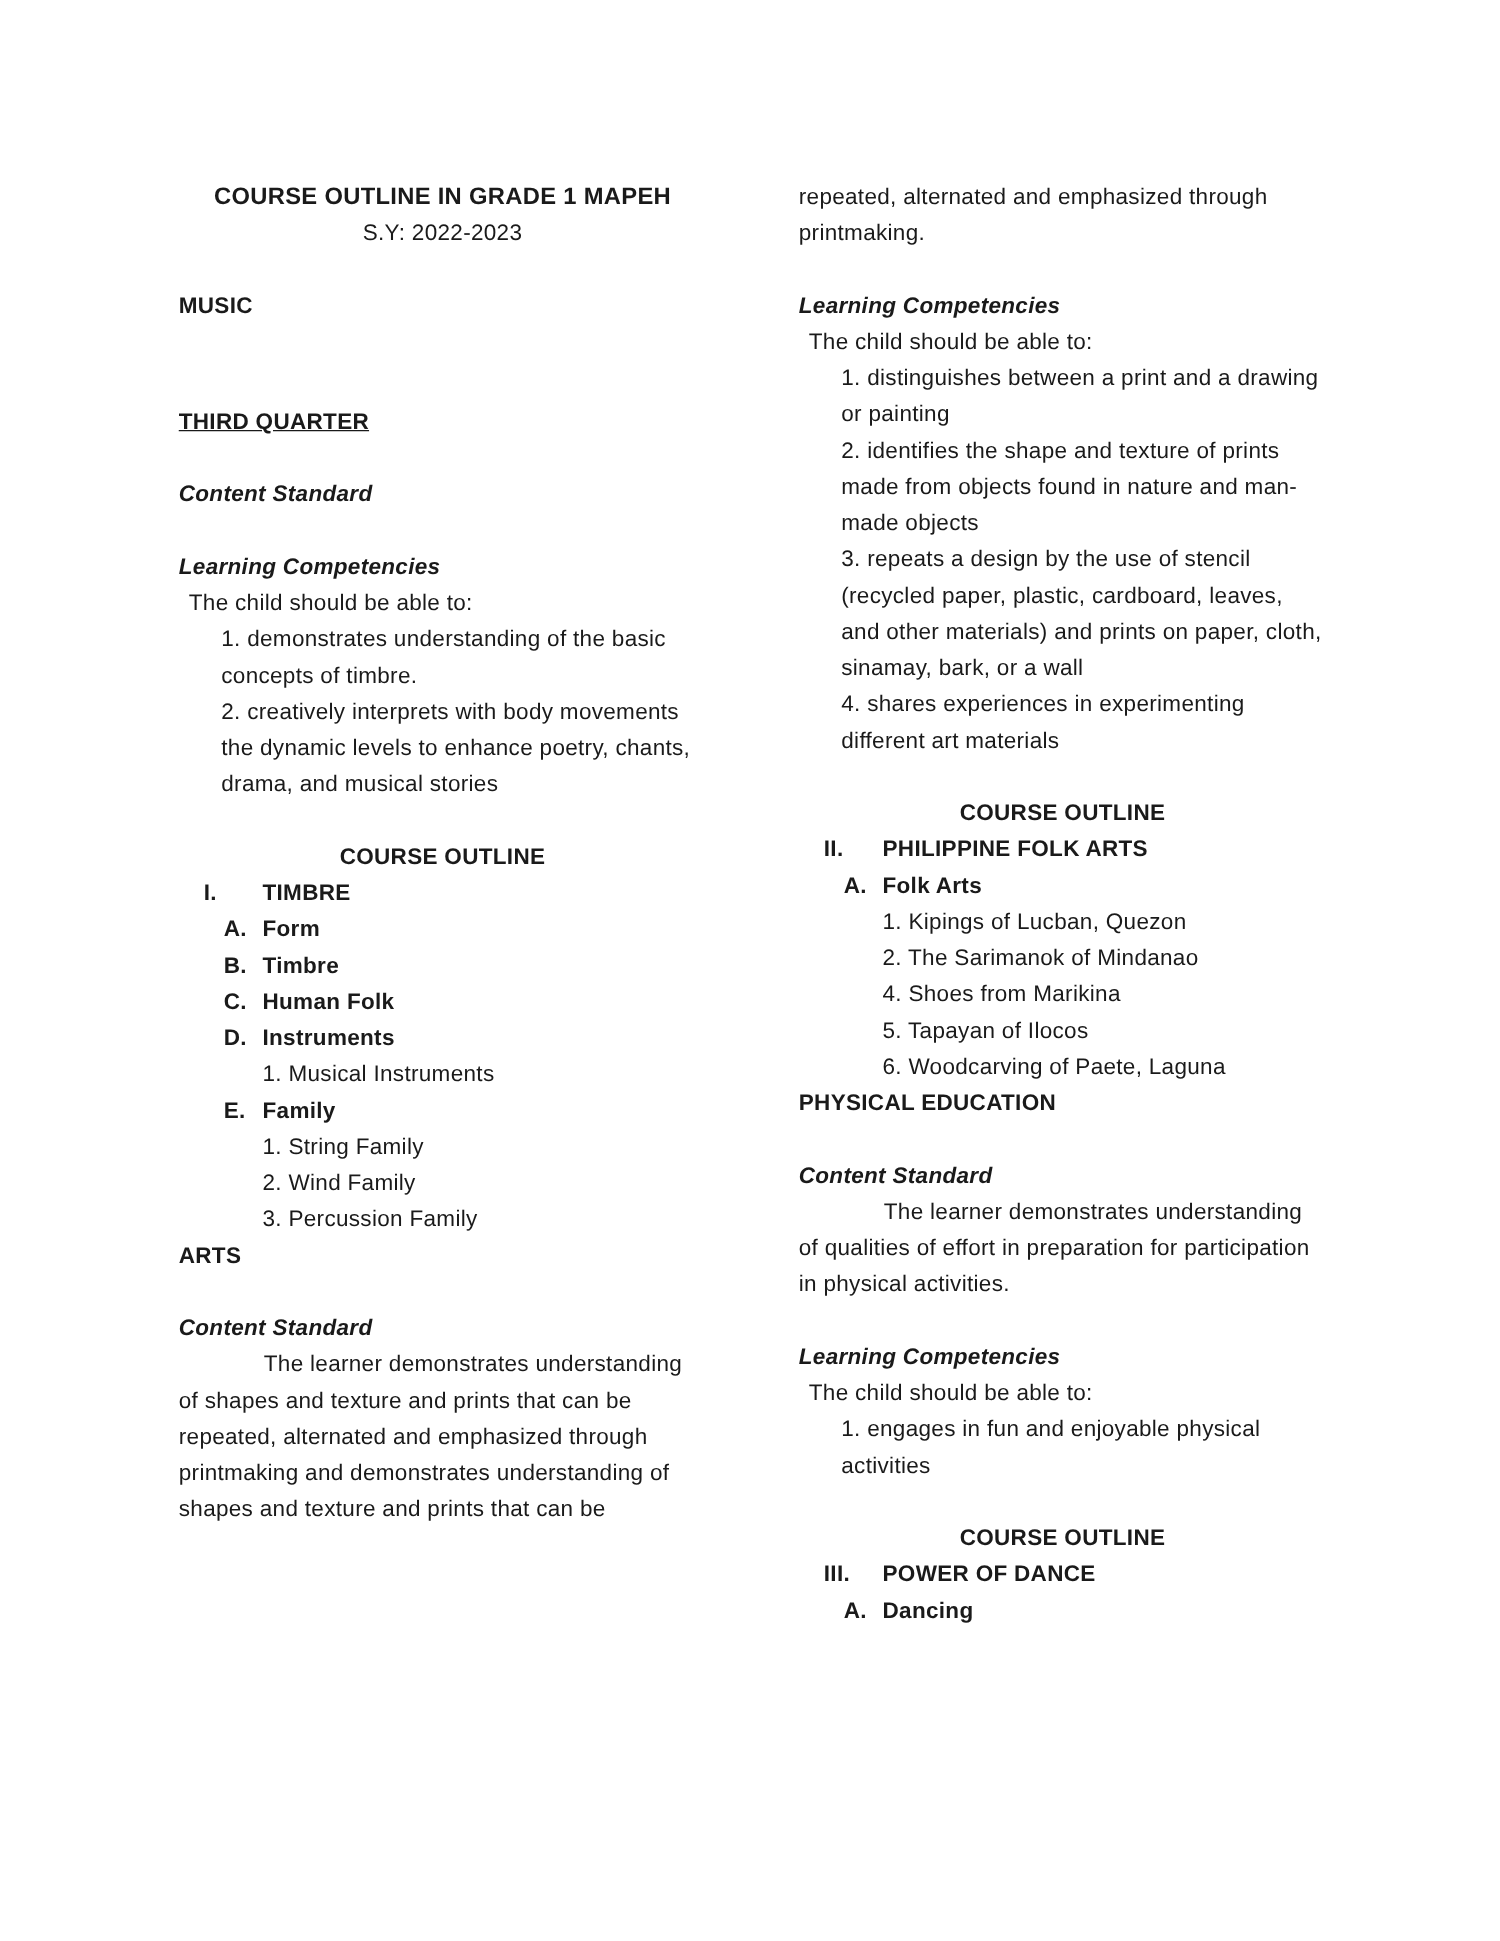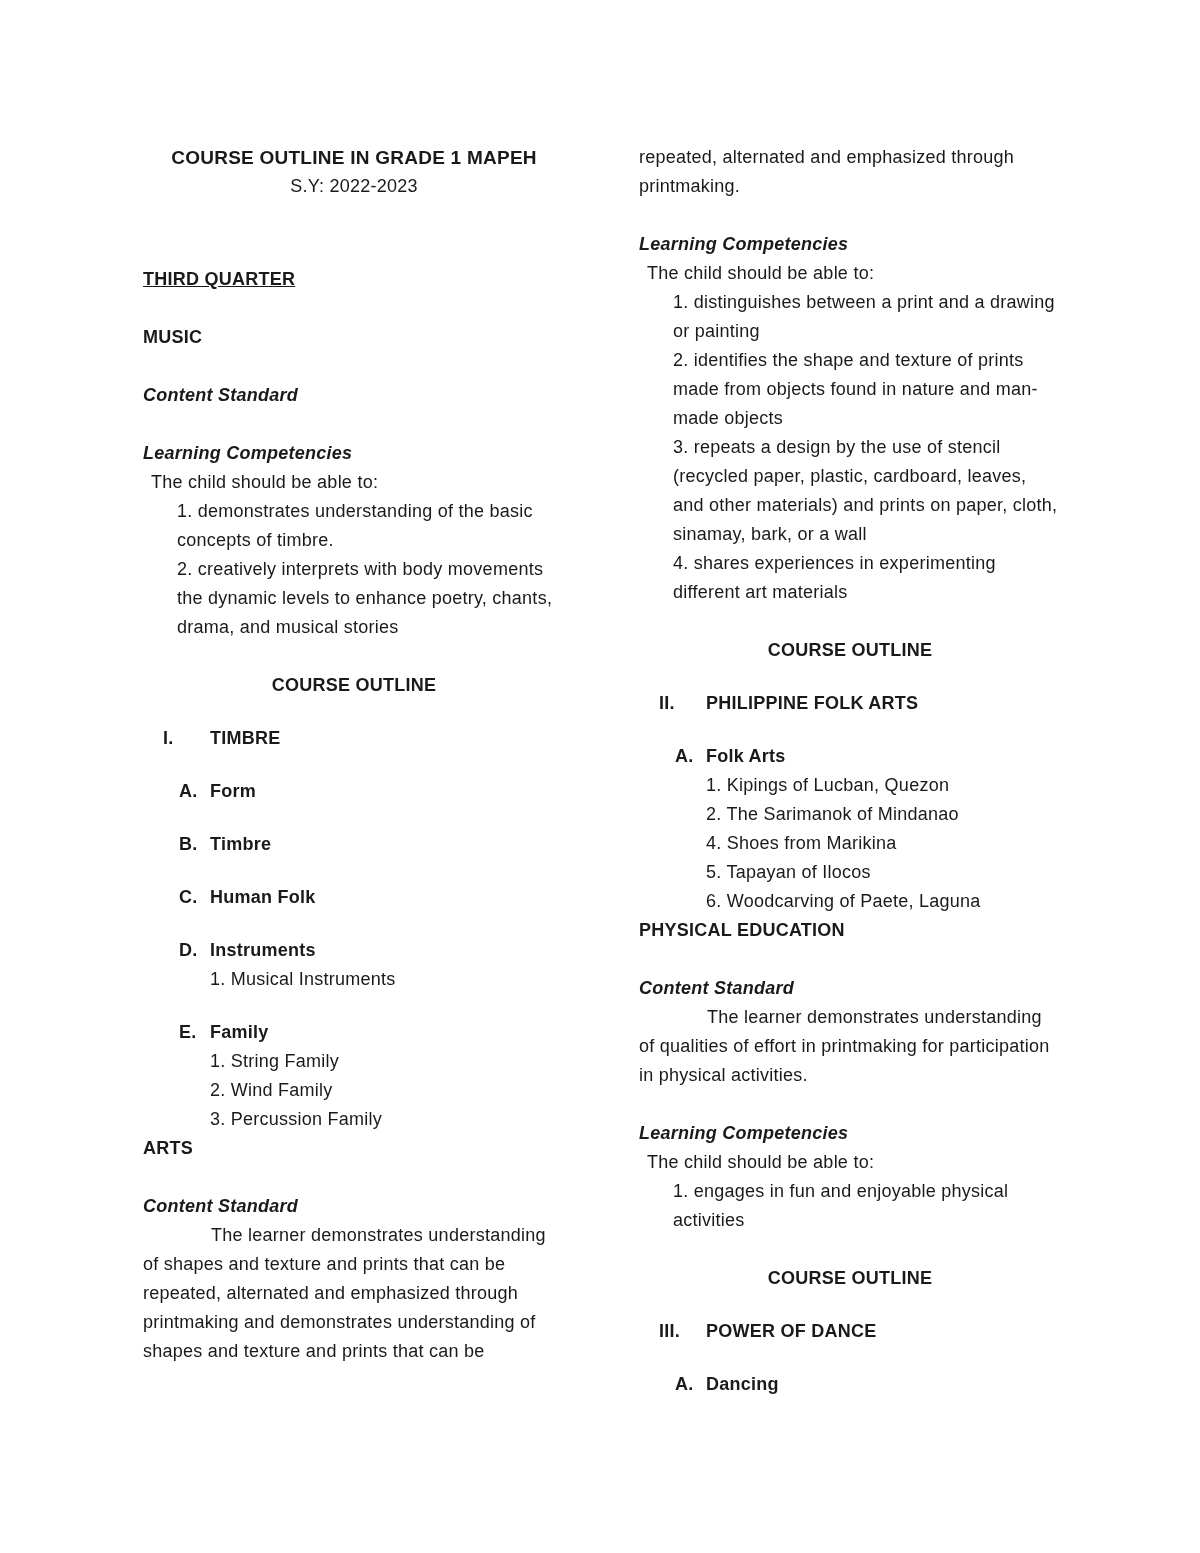--- a/index.html
+++ b/index.html
@@ -31,38 +31,38 @@
   .bi { font-weight: bold; font-style: italic; }
   .center { text-align: center; }
   .underline { text-decoration: underline; }
   .title-line { font-size: 19px; }
   .indent-first { text-indent: 68px; }
   .lc-intro { padding-left: 8px; }
   .lc-item { padding-left: 34px; }
   .gap1 { margin-top: 29px; }
   .gap15 { }
   .gap2 { margin-top: 64px; }
-  .ol-row { display: flex; margin-top: 24px; }
+  .ol-row { display: flex; }
   .m-roman { margin-left: 20px; width: 47px; flex: none; }
   .m-letter { margin-left: 36px; width: 31px; flex: none; }
   .ol-num { padding-left: 67px; }
 </style>
 </head>
 <body>
 
 <div class="page">
 
   <div class="col">
 
     <p class="bold center title-line">COURSE OUTLINE IN GRADE 1 MAPEH</p>
     <p class="center">S.Y: 2022-2023</p>
 
+    <p class="bold gap1">MUSIC</p>
+
     <p class="bold underline gap2">THIRD QUARTER</p>
-
-    <p class="bold gap1">MUSIC</p>
 
     <p class="bi gap1">Content Standard</p>
 
     <p class="bi gap1">Learning Competencies</p>
     <p class="lc-intro">The child should be able to:</p>
     <p class="lc-item">1. demonstrates understanding of the basic concepts of timbre.</p>
     <p class="lc-item">2. creatively interprets with body movements the dynamic levels to enhance poetry, chants, drama, and musical stories</p>
 
     <p class="bold center gap1">COURSE OUTLINE</p>
     <div class="ol-row bold">
@@ -123,21 +123,21 @@
     </div>
     <p class="ol-num">1. Kipings of Lucban, Quezon</p>
     <p class="ol-num">2. The Sarimanok of Mindanao</p>
     <p class="ol-num">4. Shoes from Marikina</p>
     <p class="ol-num">5. Tapayan of Ilocos</p>
     <p class="ol-num">6. Woodcarving of Paete, Laguna</p>
 
     <p class="bold">PHYSICAL EDUCATION</p>
 
     <p class="bi gap1">Content Standard</p>
-    <p class="indent-first">The learner demonstrates understanding of qualities of effort in printmaking for participation in physical activities.</p>
+    <p class="indent-first">The learner demonstrates understanding of qualities of effort in preparation for participation in physical activities.</p>
 
     <p class="bi gap1">Learning Competencies</p>
     <p class="lc-intro">The child should be able to:</p>
     <p class="lc-item">1. engages in fun and enjoyable physical activities</p>
 
     <p class="bold center gap1">COURSE OUTLINE</p>
     <div class="ol-row bold">
       <span class="m-roman">III.</span>
       <span>POWER OF DANCE</span>
     </div>

